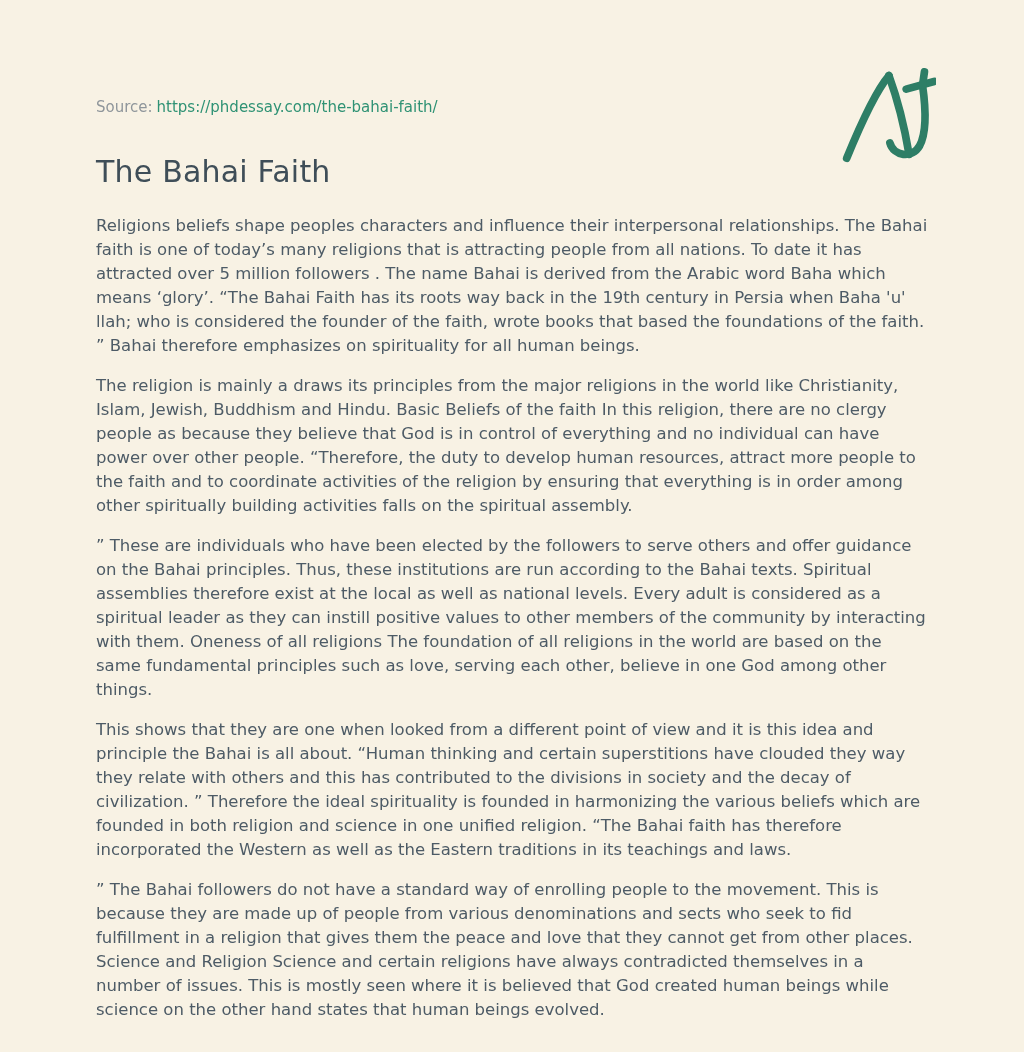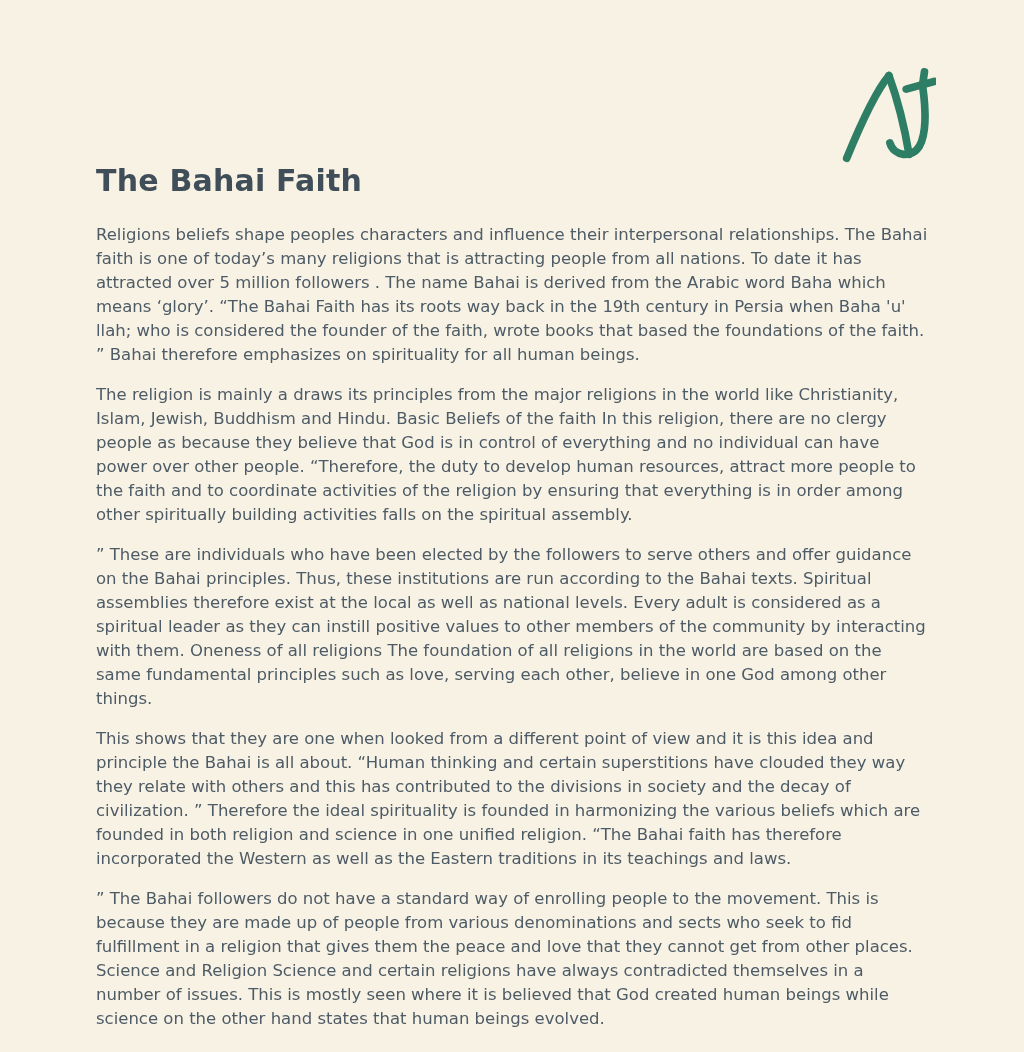--- a/index.html
+++ b/index.html
@@ -36,40 +36,43 @@
     margin-left: 4px;
   }
   .logo {
     position: absolute;
     top: 68px;
     right: -8px;
     width: 98px;
     height: 96px;
   }
   h1.title {
-    margin: 84px 0 24px 0;
+    margin: 37px 0 24px 0;
     font-size: 30px;
     line-height: 37px;
-    font-weight: 700;
+    font-weight: 400;
     color: #3f4e58;
     letter-spacing: 0.2px;
   }
   .body-text p {
     font-size: 16.5px;
     line-height: 24px;
     margin: 16px 0 16px 0;
     color: #4d5b66;
   }
 </style>
 </head>
 <body>
 
 <div class="page">
 
 
+  <div class="source-line">
+    <span>Source:</span><a href="#">https://phdessay.com/the-bahai-faith/</a>
+  </div>
 
   <div class="logo">
     <svg viewBox="0 0 100 100" width="98" height="96" aria-hidden="true">
       <g stroke="#2e7e66" stroke-width="8" fill="none" stroke-linecap="round" stroke-linejoin="round">
         <path d="M8 94 C 26 50, 40 22, 52 8"></path>
         <path d="M52 8 C 60 30, 68 60, 73 90"></path>
         <path d="M87 18 C 91 46, 91 68, 84 81 C 76 95, 57 92, 53 78"></path>
         <path d="M70 22 L 99 14"></path>
         <path d="M87 18 L 89 4"></path>
       </g>

